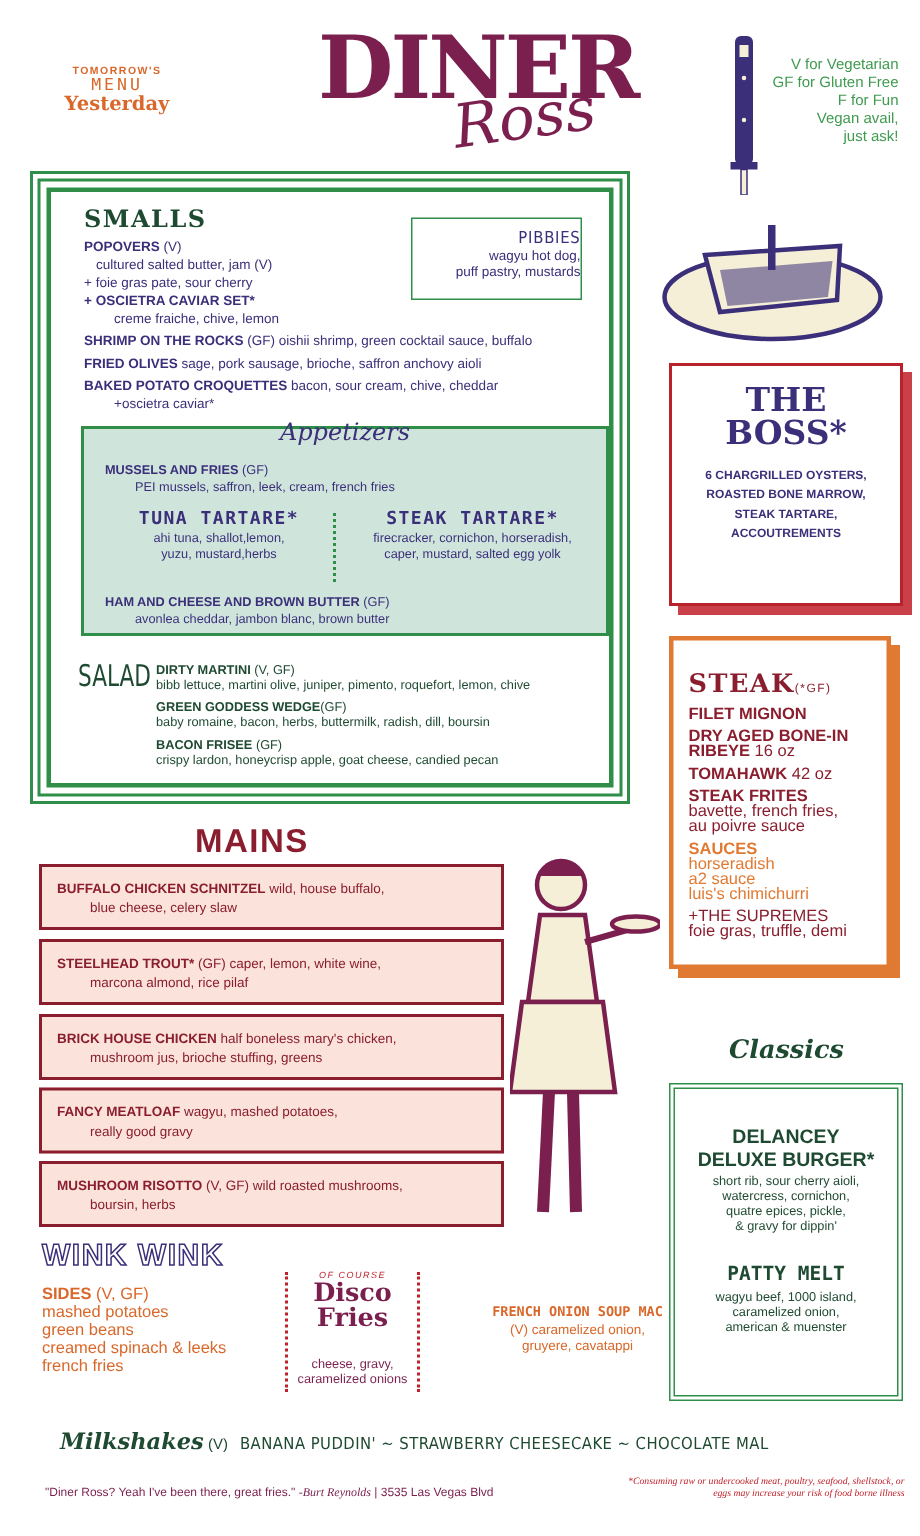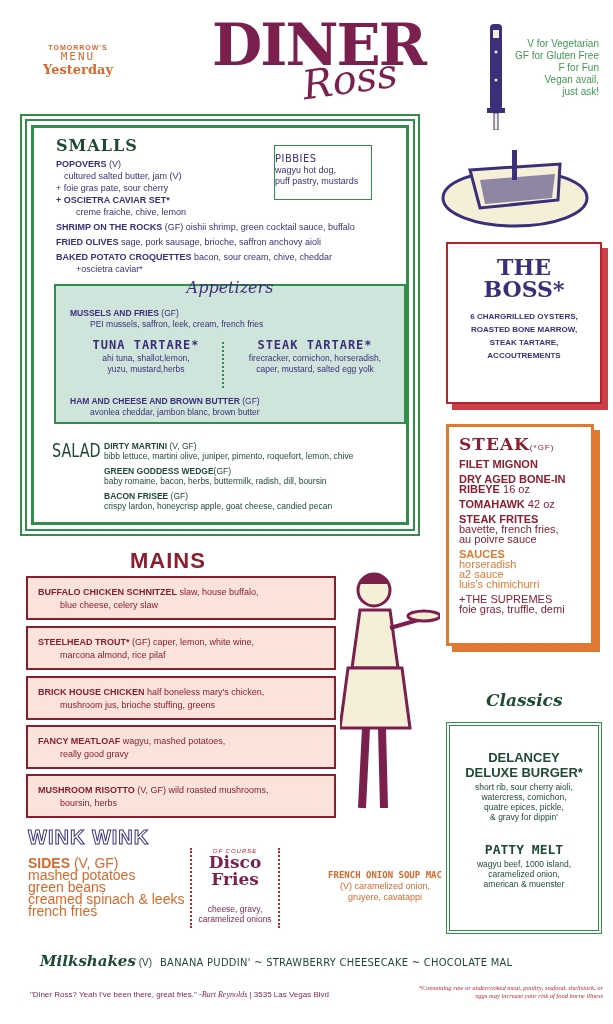--- a/index.html
+++ b/index.html
@@ -28,21 +28,21 @@
   }
   .section-title { font-family: "DejaVu Serif", serif; font-weight: bold; color: #1f4a32; }
   .smalls-title { left: 56px; top: 136px; font-size: 16px; letter-spacing: 1px; }
   .item-name { font-weight: bold; }
   .small-text { font-size: 9px; line-height: 12px; color: #3b2f7a; }
   .smalls-list { left: 56px; top: 158px; width: 340px; }
   .smalls-list p { margin-bottom: 3px; }
   .indent1 { padding-left: 8px; }
   .indent2 { padding-left: 20px; }
 
-  .pibbies { left: 274px; top: 145px; width: 98px; height: 55px; border: 1.5px solid #2f8f48; text-align: left; padding-top: 6px; }
+  .pibbies { left: 274px; top: 145px; width: 114px; height: 55px; border: 1.5px solid #2f8f48; text-align: right; padding-top: 6px; }
   .pibbies .pt { font-family: "DejaVu Sans Condensed", "DejaVu Sans", sans-serif; font-size: 11px; color: #3b2f7a; letter-spacing: .5px; }
   .pibbies .pd { font-size: 9px; line-height: 11px; color: #3b2f7a; }
 
   .apps { left: 54px; top: 284px; width: 352px; height: 140px; background: #cfe5dc; border: 2px solid #2f8f48; }
   .apps-title { position: absolute; left: 0; right: 0; top: -8px; text-align: center; font-family: "DejaVu Serif", serif; font-style: italic; font-size: 16px; color: #3b2f7a; }
   .apps .a1 { position: absolute; left: 14px; top: 22px; font-size: 8.5px; line-height: 11px; }
   .apps .tart { position: absolute; top: 52px; text-align: center; font-size: 8.5px; line-height: 11px; }
   .apps .tart .tn { font-family: "DejaVu Sans Mono", monospace; font-weight: bold; font-size: 12px; letter-spacing: 1px; line-height: 15px; }
   .apps .dots { position: absolute; left: 166px; top: 56px; height: 46px; border-left: 2px dotted #2f8f48; }
   .apps .a3 { position: absolute; left: 14px; top: 110px; font-size: 8.5px; line-height: 11px; }
@@ -53,21 +53,21 @@
 
   
   .pie { left: 440px; top: 150px; width: 150px; height: 80px; }
 
   
   .boss { left: 446px; top: 242px; width: 156px; height: 162px; background: #fff; border: 2px solid #b8222b; box-shadow: 6px 6px 0 #c94048; text-align: center; }
   .boss .bt { font-family: "DejaVu Serif", serif; font-weight: bold; font-size: 22px; line-height: 22px; color: #3b2f7a; margin-top: 12px; }
   .boss .bd { font-size: 8px; font-weight: bold; line-height: 13px; color: #3b2f7a; margin-top: 10px; }
 
   
-  .steak { left: 446px; top: 424px; width: 148px; height: 222px; background: #fff; border: 3px solid #e07a33; box-shadow: 6px 6px 0 #e07a33; padding: 7px 0 0 10px; }
+  .steak { left: 446px; top: 424px; width: 148px; height: 222px; background: #fff; border: 3px solid #e07a33; box-shadow: 6px 6px 0 #e07a33; padding: 19px 0 0 10px; }
   .steak .st { font-family: "DejaVu Serif", serif; font-weight: bold; font-size: 17px; color: #8a1e2e; letter-spacing: 1px; }
   .steak .st small { font-family: "Liberation Sans", sans-serif; font-size: 8px; font-weight: normal; }
   .steak .sl { font-size: 11px; line-height: 10px; color: #8a1e2e; }
   .steak .sl p { margin-top: 5px; }
   .steak .sauces { color: #e07a33; }
 
   
   .mains-title { left: 130px; top: 548px; font-size: 22px; font-weight: bold; color: #8a1e2e; letter-spacing: 1px; }
   .main-box { left: 26px; width: 310px; height: 44px; background: #fbe3dc; border: 2px solid #8a1e2e; padding: 8px 10px; font-size: 9px; line-height: 13px; color: #8a1e2e; }
   .main-box .desc2 { padding-left: 22px; }
@@ -75,21 +75,21 @@
   .waitress { left: 340px; top: 568px; width: 100px; height: 262px; }
 
   .classics-title { left: 486px; top: 690px; font-family: "DejaVu Serif", serif; font-style: italic; font-weight: bold; font-size: 17px; color: #1f4a32; }
   .classics { left: 446px; top: 722px; width: 156px; height: 212px; border: 4px double #2f8f48; text-align: center; color: #1f4a32; padding-top: 24px; }
   .classics .cn { font-weight: bold; font-size: 13px; line-height: 15px; }
   .classics .cd { font-size: 8.5px; line-height: 10px; margin-top: 2px; }
   .classics .pm { font-family: "DejaVu Sans Mono", monospace; font-weight: bold; font-size: 13px; margin-top: 20px; }
 
   
   .wink-title { left: 28px; top: 826px; font-size: 20px; font-weight: bold; color: #fff; -webkit-text-stroke: 1px #3b2f7a; letter-spacing: 1px; }
-  .sides { left: 28px; top: 857px; color: #d9682a; font-size: 14px; line-height: 12px; }
+  .sides { left: 28px; top: 857px; color: #d9682a; font-size: 11px; line-height: 12px; }
   .disco { left: 190px; top: 848px; width: 90px; text-align: center; border-left: 2px dotted #c0222b; border-right: 2px dotted #c0222b; height: 80px; }
   .disco .oc { font-size: 6px; font-style: italic; color: #c0222b; letter-spacing: 1px; }
   .disco .df { font-family: "DejaVu Serif", serif; font-weight: bold; font-size: 17px; line-height: 17px; color: #7a1f4e; }
   .disco .dd { font-size: 8.5px; line-height: 10px; color: #7a1f4e; margin-top: 16px; }
   .soupmac { left: 310px; top: 870px; width: 150px; text-align: center; color: #d9682a; font-size: 9px; line-height: 11px; }
   .soupmac .smt { font-family: "DejaVu Sans Mono", monospace; font-weight: bold; font-size: 9px; }
 
   
   .milk { left: 40px; top: 952px; color: #1f4a32; font-size: 10px; }
   .milk .mt { font-family: "DejaVu Serif", serif; font-style: italic; font-weight: bold; font-size: 15px; }
@@ -207,21 +207,21 @@
     <p class="item-name">FILET MIGNON</p>
     <p><span class="item-name">DRY AGED BONE-IN</span><br><span class="item-name">RIBEYE</span><span> 16 oz</span></p>
     <p><span class="item-name">TOMAHAWK</span><span> 42 oz</span></p>
     <p><span class="item-name">STEAK FRITES</span><br><span>bavette, french fries,</span><br><span>au poivre sauce</span></p>
     <p class="sauces"><span class="item-name">SAUCES</span><br><span>horseradish</span><br><span>a2 sauce</span><br><span>luis's chimichurri</span></p>
     <p><span>+THE SUPREMES</span><br><span>foie gras, truffle, demi</span></p>
   </div>
 </div>
 
 <div class="abs mains-title">MAINS</div>
-<div class="abs main-box" style="top:576px"><span class="item-name">BUFFALO CHICKEN SCHNITZEL</span><span> slaw, house buffalo,</span><br><span class="desc2">blue cheese, celery slaw</span></div>
+<div class="abs main-box" style="top:576px"><span class="item-name">BUFFALO CHICKEN SCHNITZEL</span><span> wild, house buffalo,</span><br><span class="desc2">blue cheese, celery slaw</span></div>
 <div class="abs main-box" style="top:626px"><span class="item-name">STEELHEAD TROUT*</span><span> (GF) caper, lemon, white wine,</span><br><span class="desc2">marcona almond, rice pilaf</span></div>
 <div class="abs main-box" style="top:676px"><span class="item-name">BRICK HOUSE CHICKEN</span><span> half boneless mary's chicken,</span><br><span class="desc2">mushroom jus, brioche stuffing, greens</span></div>
 <div class="abs main-box" style="top:725px"><span class="item-name">FANCY MEATLOAF</span><span> wagyu, mashed potatoes,</span><br><span class="desc2">really good gravy</span></div>
 <div class="abs main-box" style="top:774px"><span class="item-name">MUSHROOM RISOTTO</span><span> (V, GF) wild roasted mushrooms,</span><br><span class="desc2">boursin, herbs</span></div>
 
 <svg class="abs waitress" viewBox="0 0 100 262">
   <circle cx="34" cy="22" r="16" fill="#f6efd7" stroke="#7a1f4e" stroke-width="3"></circle>
   <path d="M18 16 Q34 -4 50 16" fill="#7a1f4e"></path>
   <path d="M20 42 L50 42 L58 100 L12 100 Z" fill="#f6efd7" stroke="#7a1f4e" stroke-width="3"></path>
   <path d="M8 100 L62 100 L70 160 L0 160 Z" fill="#f6efd7" stroke="#7a1f4e" stroke-width="3"></path>

